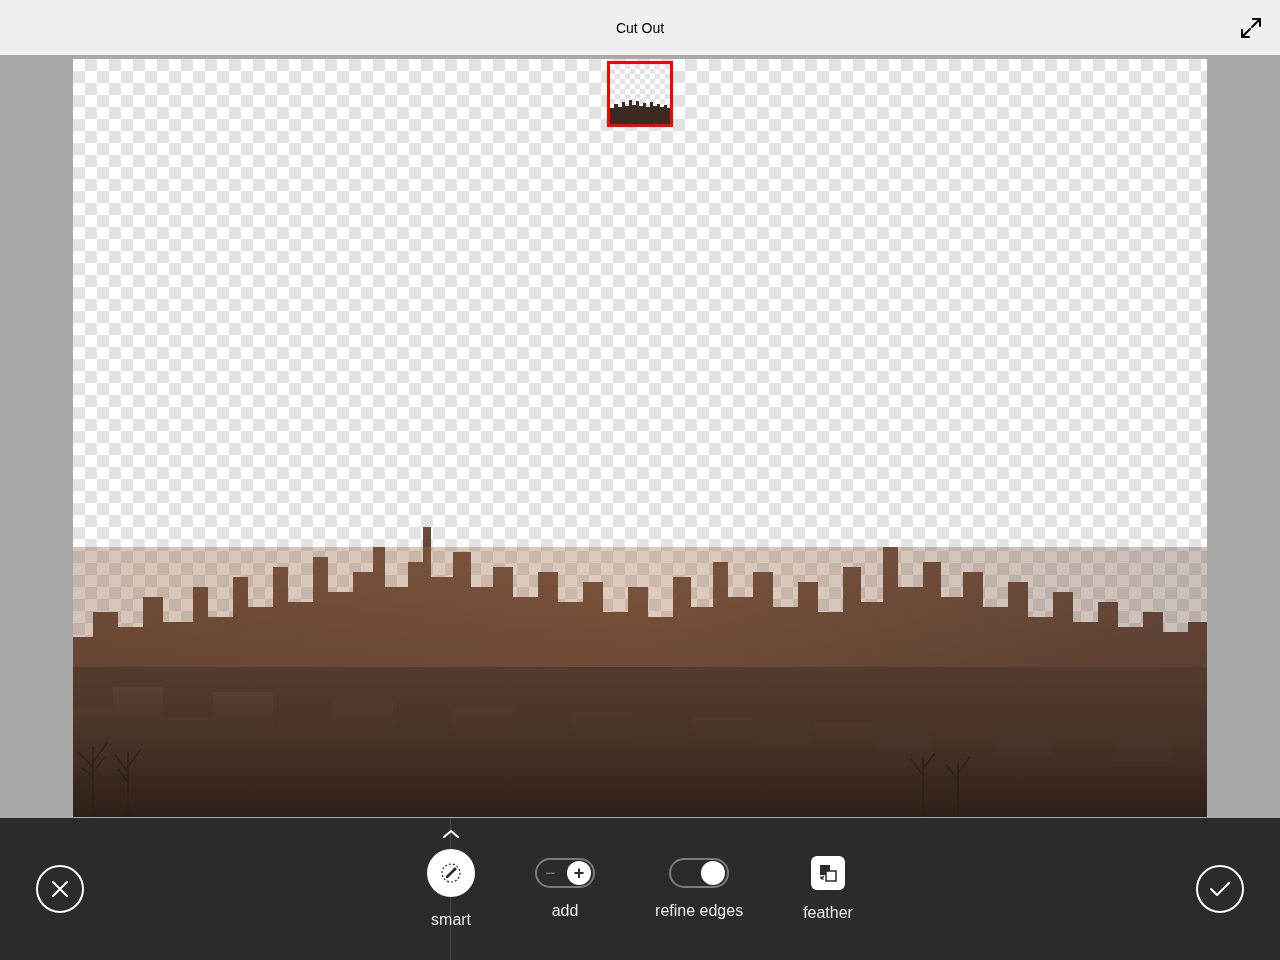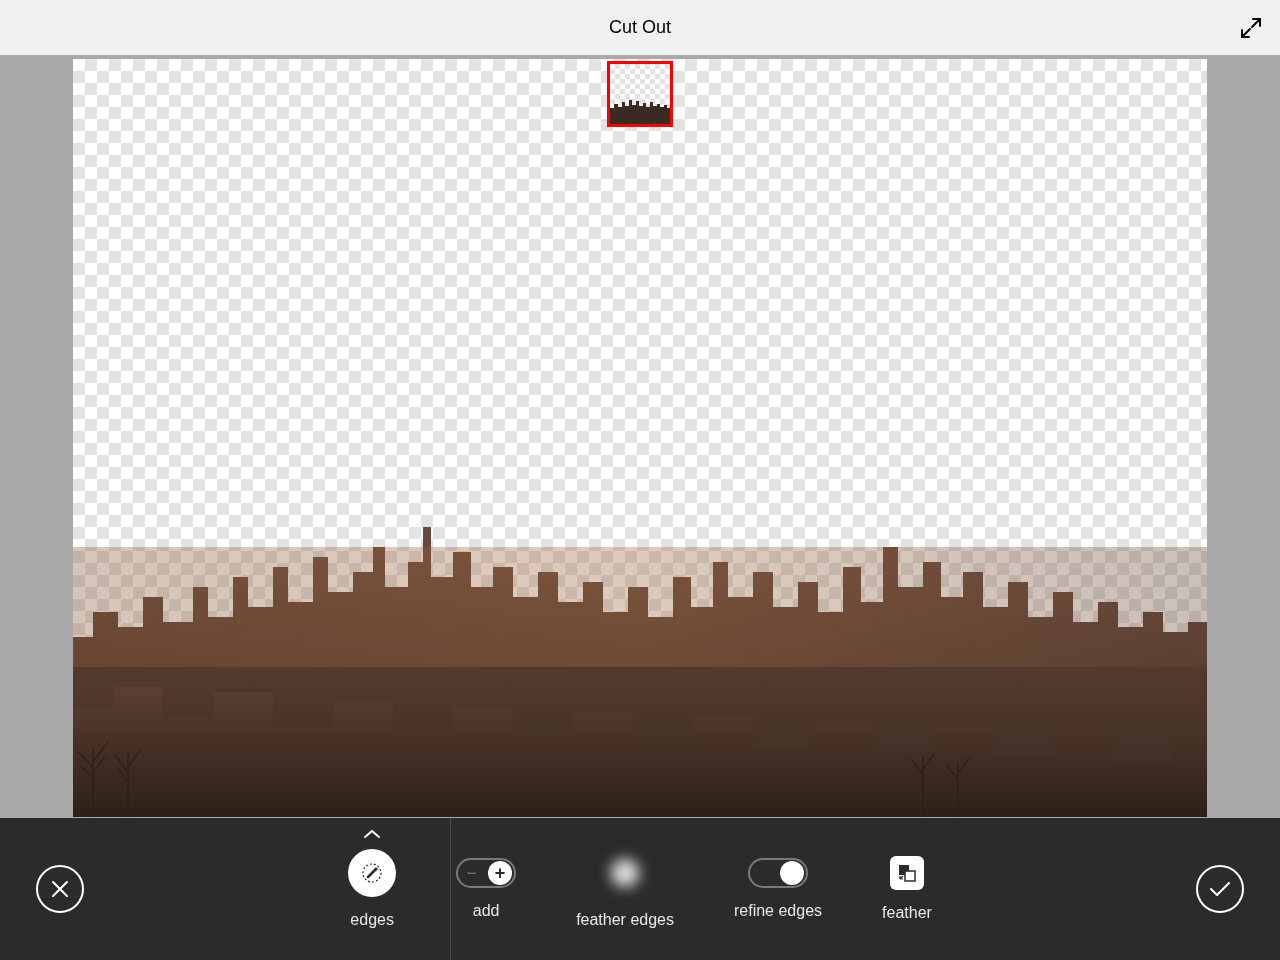--- a/index.html
+++ b/index.html
@@ -9,21 +9,21 @@
   
   .header {
     height: 55px;
     background: #f0f0f0;
     display: flex;
     align-items: center;
     justify-content: center;
     position: relative;
   }
   .header-title {
-    font-size: 18px;
+    font-size: 14px;
     color: #000;
     font-weight: 400;
   }
   .expand-btn {
     position: absolute;
     right: 18px;
     top: 50%;
     transform: translateY(-50%);
     cursor: pointer;
   }
@@ -296,37 +296,31 @@
             <path d="M2 8 L9 2 L16 8" stroke="#fff" stroke-width="2" fill="none" stroke-linecap="round"></path>
           </svg>
       </div>
       <div class="smart-circle">
         <svg width="28" height="28" viewBox="0 0 28 28">
           <circle cx="14" cy="14" r="9" stroke="#2b2b2b" stroke-width="1.2" fill="none" stroke-dasharray="2 2"></circle>
           <path d="M10 18 L18 10" stroke="#2b2b2b" stroke-width="2.5" stroke-linecap="round"></path>
           <circle cx="18" cy="10" r="1.6" fill="#2b2b2b"></circle>
         </svg>
       </div>
-      <div class="tool-label">edges</div>
+      <div class="tool-label">smart</div>
     </div>
 
     <div class="tool-item">
       <div class="add-pill">
         <span class="minus">−</span>
         <span class="plus">+</span>
       </div>
       <div class="tool-label">add</div>
     </div>
 
-    <div class="tool-item">
-      <div class="feather-dot">
-        <div class="dot"></div>
-      </div>
-      <div class="tool-label">feather edges</div>
-    </div>
 
     <div class="tool-item">
       <div class="refine-pill">
         <div class="knob"></div>
       </div>
       <div class="tool-label">refine edges</div>
     </div>
 
     <div class="tool-item">
       <div class="invert-sq">

